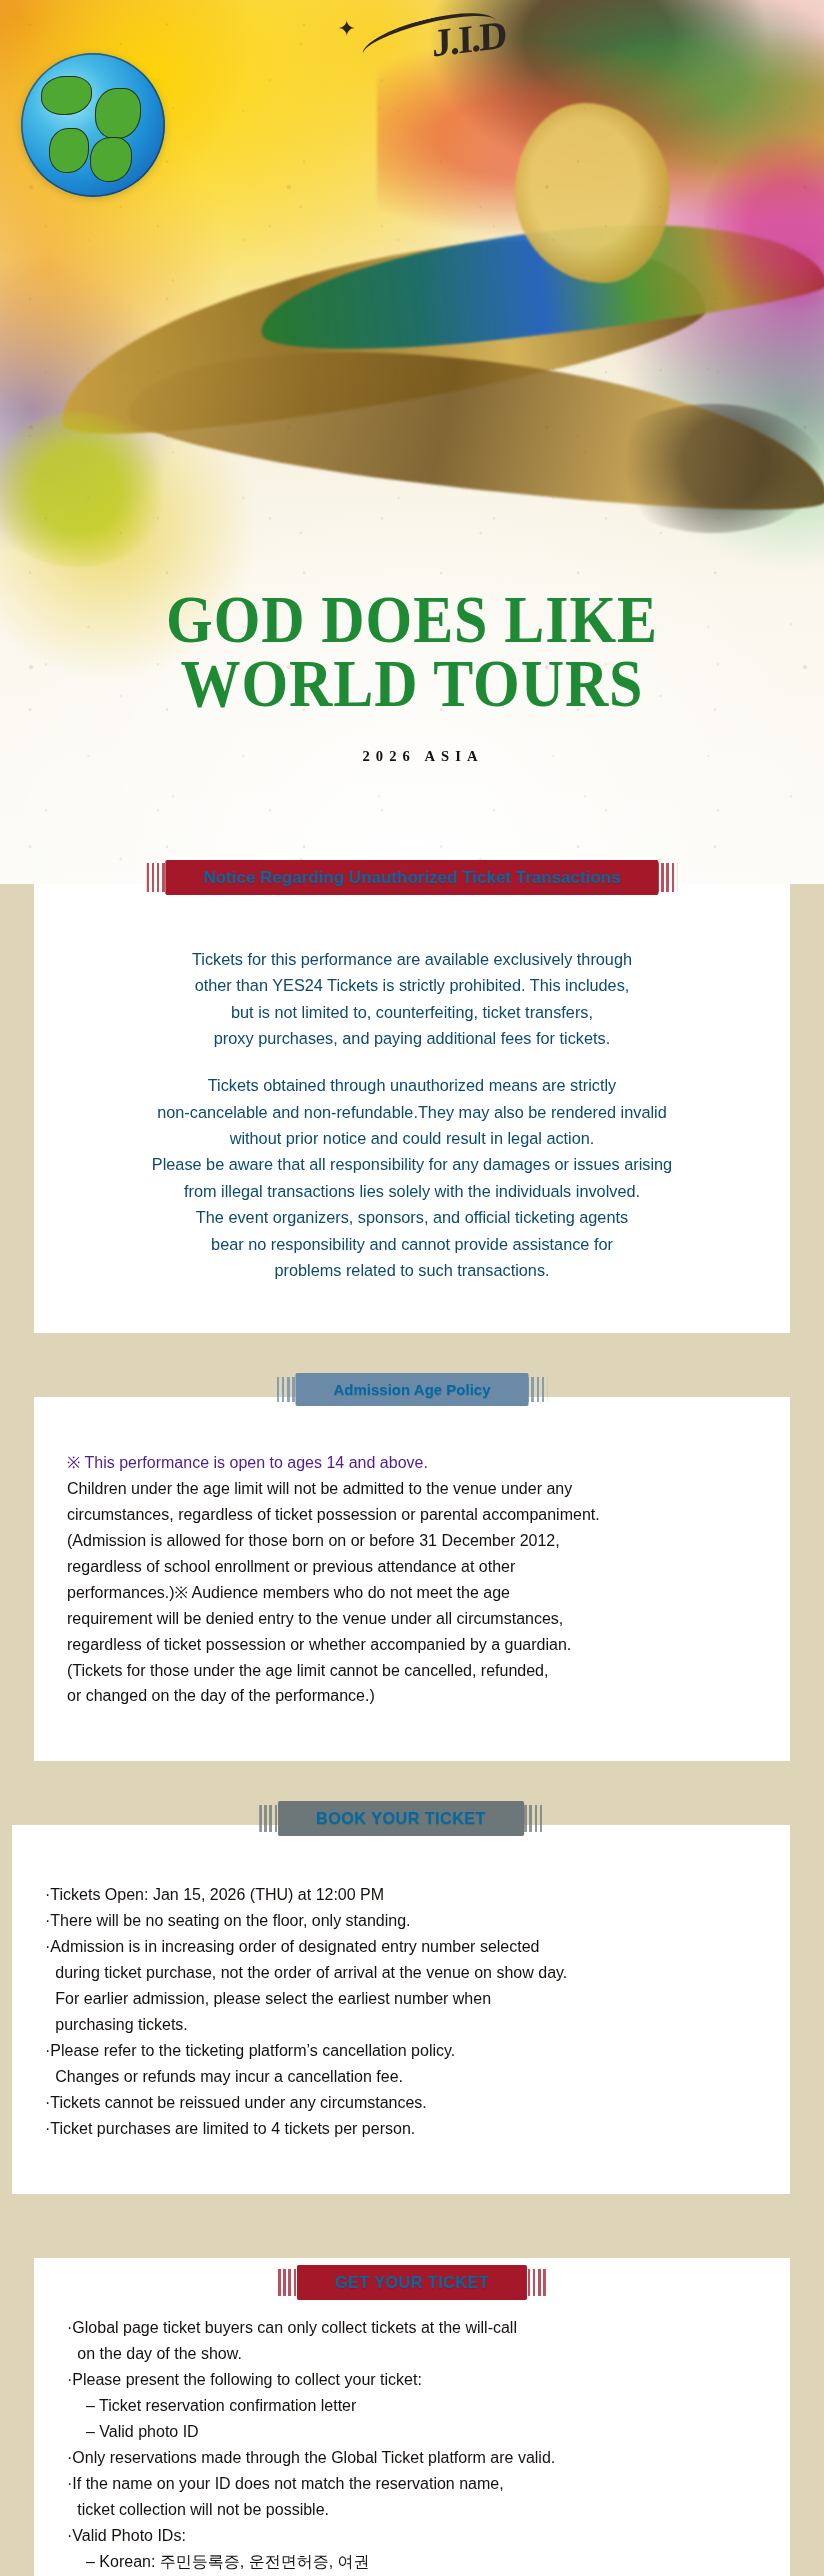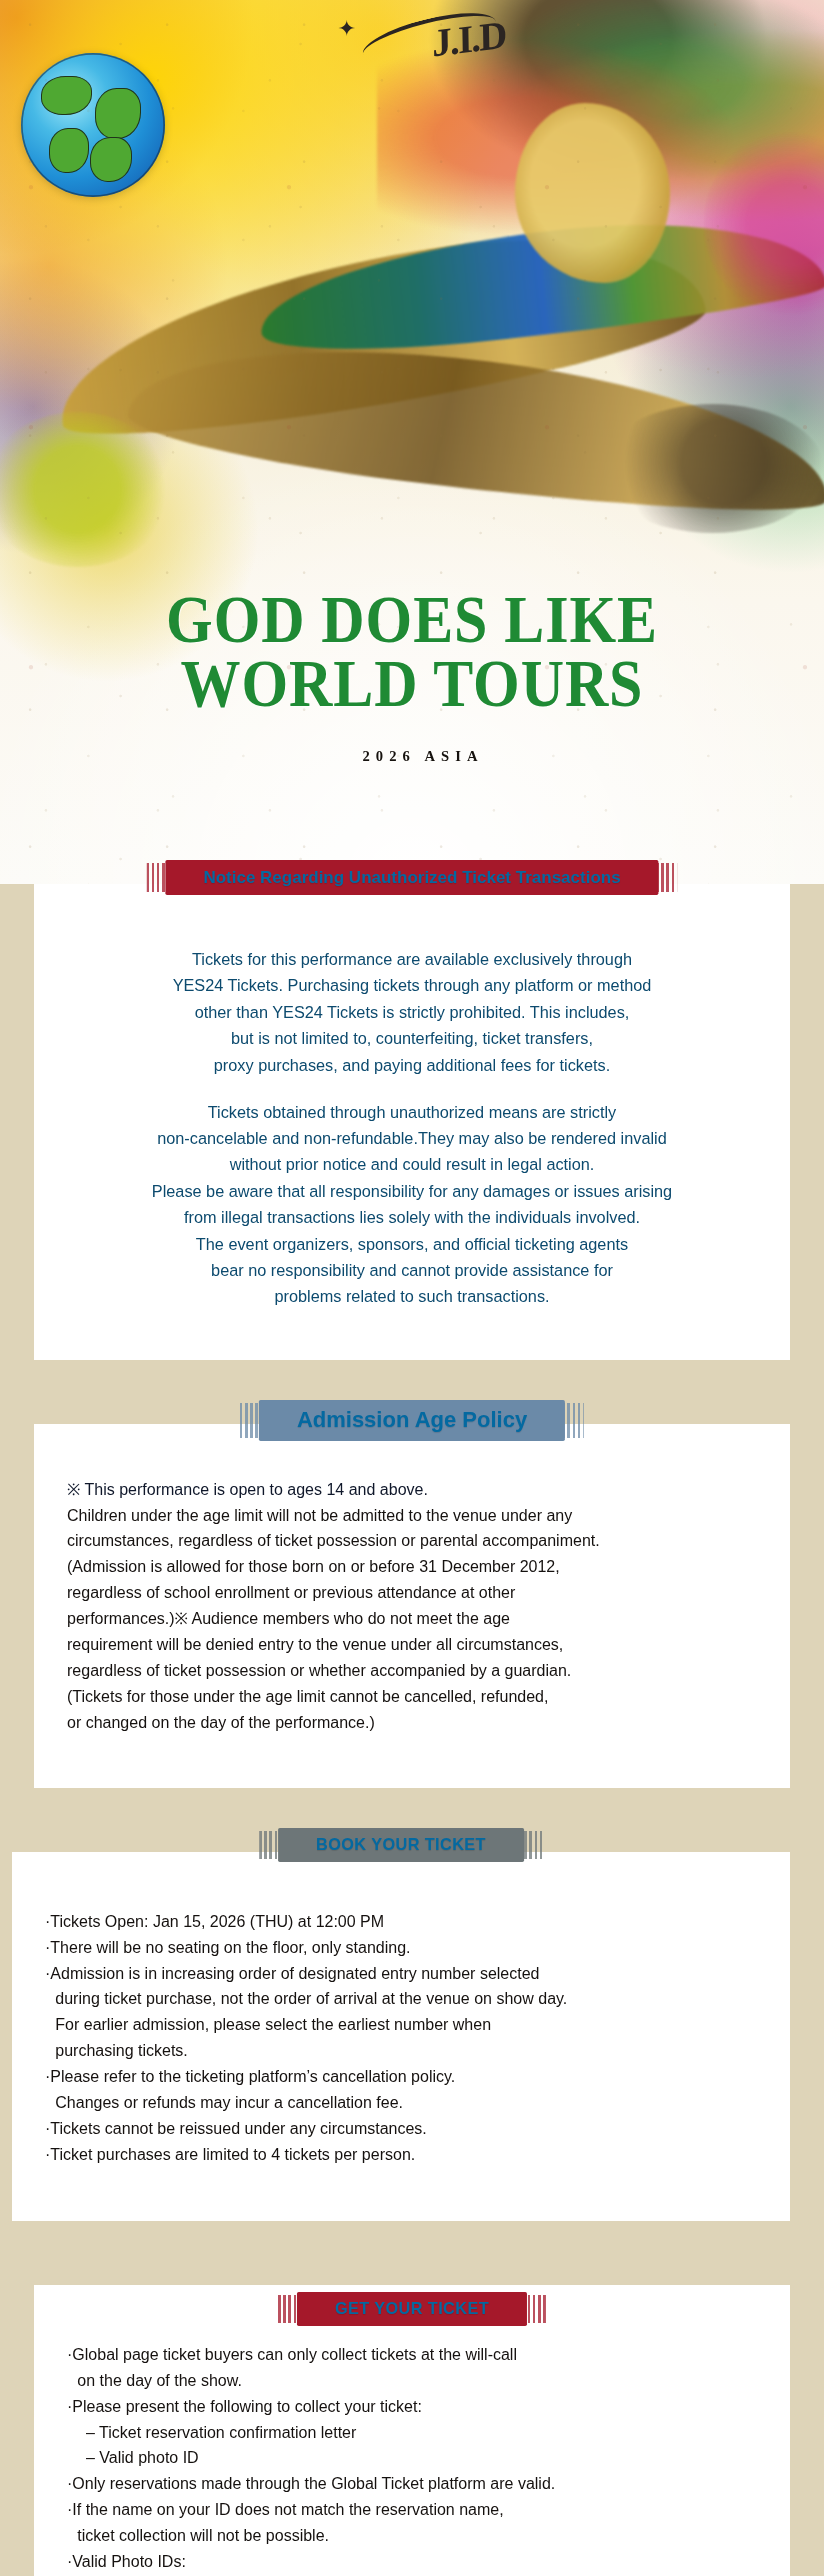--- a/index.html
+++ b/index.html
@@ -127,21 +127,21 @@
     mask-image:repeating-linear-gradient(90deg, #000 0 2.6px, transparent 2.6px 5.2px);
   }
   .banner-red::before { background:#a5182a; }
   .banner-red::after  { background:#a5182a; }
   .banner-blue::before{ background:#6b8aa8; }
   .banner-blue::after { background:#6b8aa8; }
   .banner-gray::before{ background:#6d7678; }
   .banner-gray::after { background:#6d7678; }
 
   .banner-b1 { font-size:17px; }
-  .banner-b2 { font-size:22px; }
+  .banner-b2 { font-size:15px; }
   .banner-b3 { font-size:16.3px; letter-spacing:0.4px; }
   .banner-b4 { font-size:16.3px; letter-spacing:0.4px;margin-top:31px; }
 
   .body-center {
     text-align:center;
     color:#0c4a6e;
     font-size:16.3px;
     line-height:1.62;
     padding:0 34px;
   }
@@ -149,21 +149,21 @@
   .body-center .gap { height:20.6px; }
 
   .body-left {
     text-align:left;
     color:#15110f;
     font-size:16px;
     line-height:1.62;
     padding:0 33px;
   }
   .body-left p { margin:0; }
-  .hl-red { color:#0f172a; }
+  .hl-red { color:#4c1d95; }
   .indent { padding-left:10.3px; }
   .indent2 { padding-left:19px; }
 
   .sec-notice  .card { padding:62px 0 50px; }
   .sec-age     .card { padding:53px 0 52px; }
   .sec-book    .card { padding:57px 0 53px;margin-left:12px; }
   .sec-get     .card { padding:57px 0 34px; }
 </style>
 </head>
 <body>
@@ -211,21 +211,20 @@
       <div class="title-line title-2">WORLD TOURS</div>
       <div class="subtitle">2026 ASIA</div>
     </div>
   </div>
 
   <div class="section sec-notice">
     <div class="card">
       <div class="banner banner-red banner-b1">Notice Regarding Unauthorized Ticket Transactions</div>
       <div class="body-center">
         <p>Tickets for this performance are available exclusively through</p>
-        <p>YES24 Tickets. Purchasing tickets through any platform or method</p>
         <p>other than YES24 Tickets is strictly prohibited. This includes,</p>
         <p>but is not limited to, counterfeiting, ticket transfers,</p>
         <p>proxy purchases, and paying additional fees for tickets.</p>
         <div class="gap"></div>
         <p>Tickets obtained through unauthorized means are strictly</p>
         <p>non-cancelable and non-refundable.They may also be rendered invalid</p>
         <p>without prior notice and could result in legal action.</p>
         <p>Please be aware that all responsibility for any damages or issues arising</p>
         <p>from illegal transactions lies solely with the individuals involved.</p>
         <p>The event organizers, sponsors, and official ticketing agents</p>

